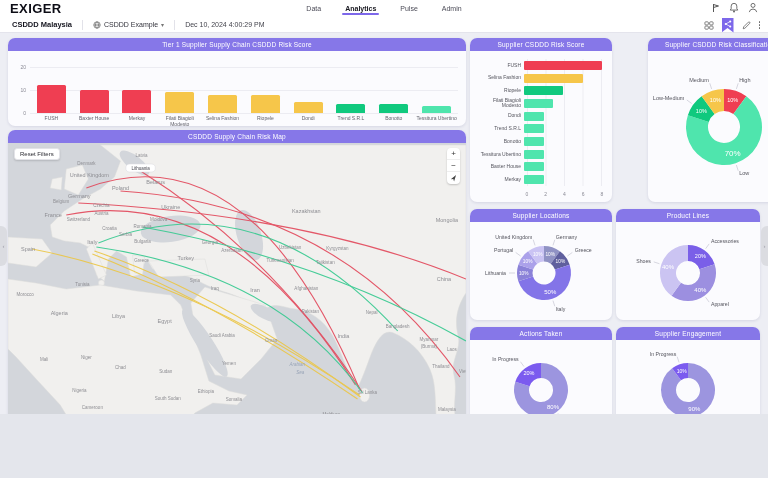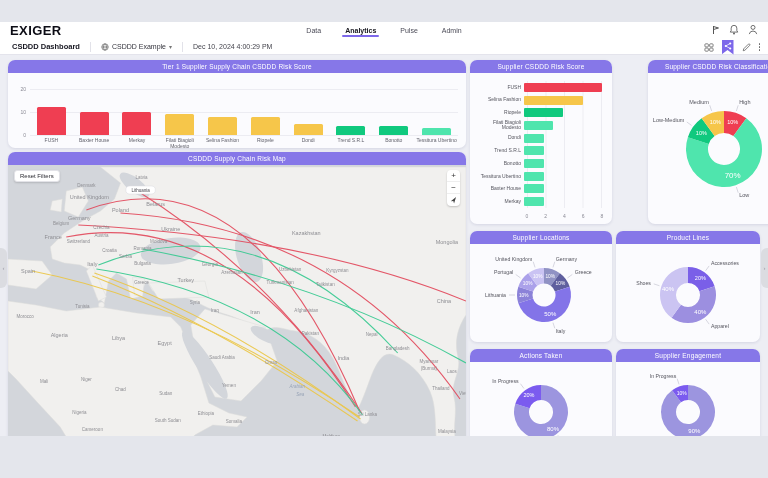--- a/index.html
+++ b/index.html
@@ -1,18 +1,18 @@
 <!DOCTYPE html>
 <html><head>
 <meta charset="utf-8">
 <style>
   * { margin:0; padding:0; box-sizing:border-box; }
   html,body { background:#e4e6ec; }
   body { font-family:"Liberation Sans", sans-serif; }
-  .app { position:relative; width:768px; height:414px; background:#EDEEF4; overflow:hidden;margin-top:22px; }
+  .app { position:relative; width:768px; height:414px; background:#EDEEF4; overflow:hidden; }
 
   
   .topbar { position:absolute; left:0; top:0; width:768px; height:17px; background:#fff; display:flex; align-items:center; }
   .logo { position:absolute; left:10px; top:1px; font-size:13px; font-weight:800; letter-spacing:.4px; color:#0d0d16; }
   .mainnav { position:absolute; left:0; right:0; top:0; height:17px; display:flex; justify-content:center; gap:22px; align-items:center; }
   .nav-item { font-size:7px; color:#4b4b57; position:relative; padding:4px 1px; cursor:pointer; }
   .nav-item.active { color:#17171f; font-weight:bold; }
   .nav-item.active:after { content:""; position:absolute; left:-2px; right:-2px; bottom:1px; height:2px; background:#7D68EA; border-radius:1px; }
   .top-icons { position:absolute; right:10px; top:2px; display:flex; gap:9px; align-items:center; }
   .subbar { position:absolute; left:0; top:17px; width:768px; height:16px; background:#fff; border-bottom:1px solid #E4E4EC; display:flex; align-items:center; }
@@ -110,21 +110,21 @@
       <span class="icon-btn">
         <svg width="10" height="11" viewBox="0 0 12 13">
             <circle cx="6" cy="4" r="2.4" fill="none" stroke="#555" stroke-width="1"></circle>
             <path d="M1.5 12 a4.6 4.6 0 0 1 9 0" fill="none" stroke="#555" stroke-width="1"></path>
           </svg>
       </span>
     </div>
   </header>
 
   <div class="subbar">
-    <span class="dash-title">CSDDD Dashboard</span>
+    <span class="dash-title">CSDDD Malaysia</span>
     <span class="vdiv"></span>
     <span class="selector">
       <svg width="8" height="8" viewBox="0 0 10 10">
           <circle cx="5" cy="5" r="4" fill="none" stroke="#666" stroke-width="0.9"></circle>
           <ellipse cx="5" cy="5" rx="1.8" ry="4" fill="none" stroke="#666" stroke-width="0.9"></ellipse>
           <line x1="1" y1="5" x2="9" y2="5" stroke="#666" stroke-width="0.9"></line>
         </svg>
       <span>CSDDD Example</span>
       <span class="chev">▾</span>
     </span>

